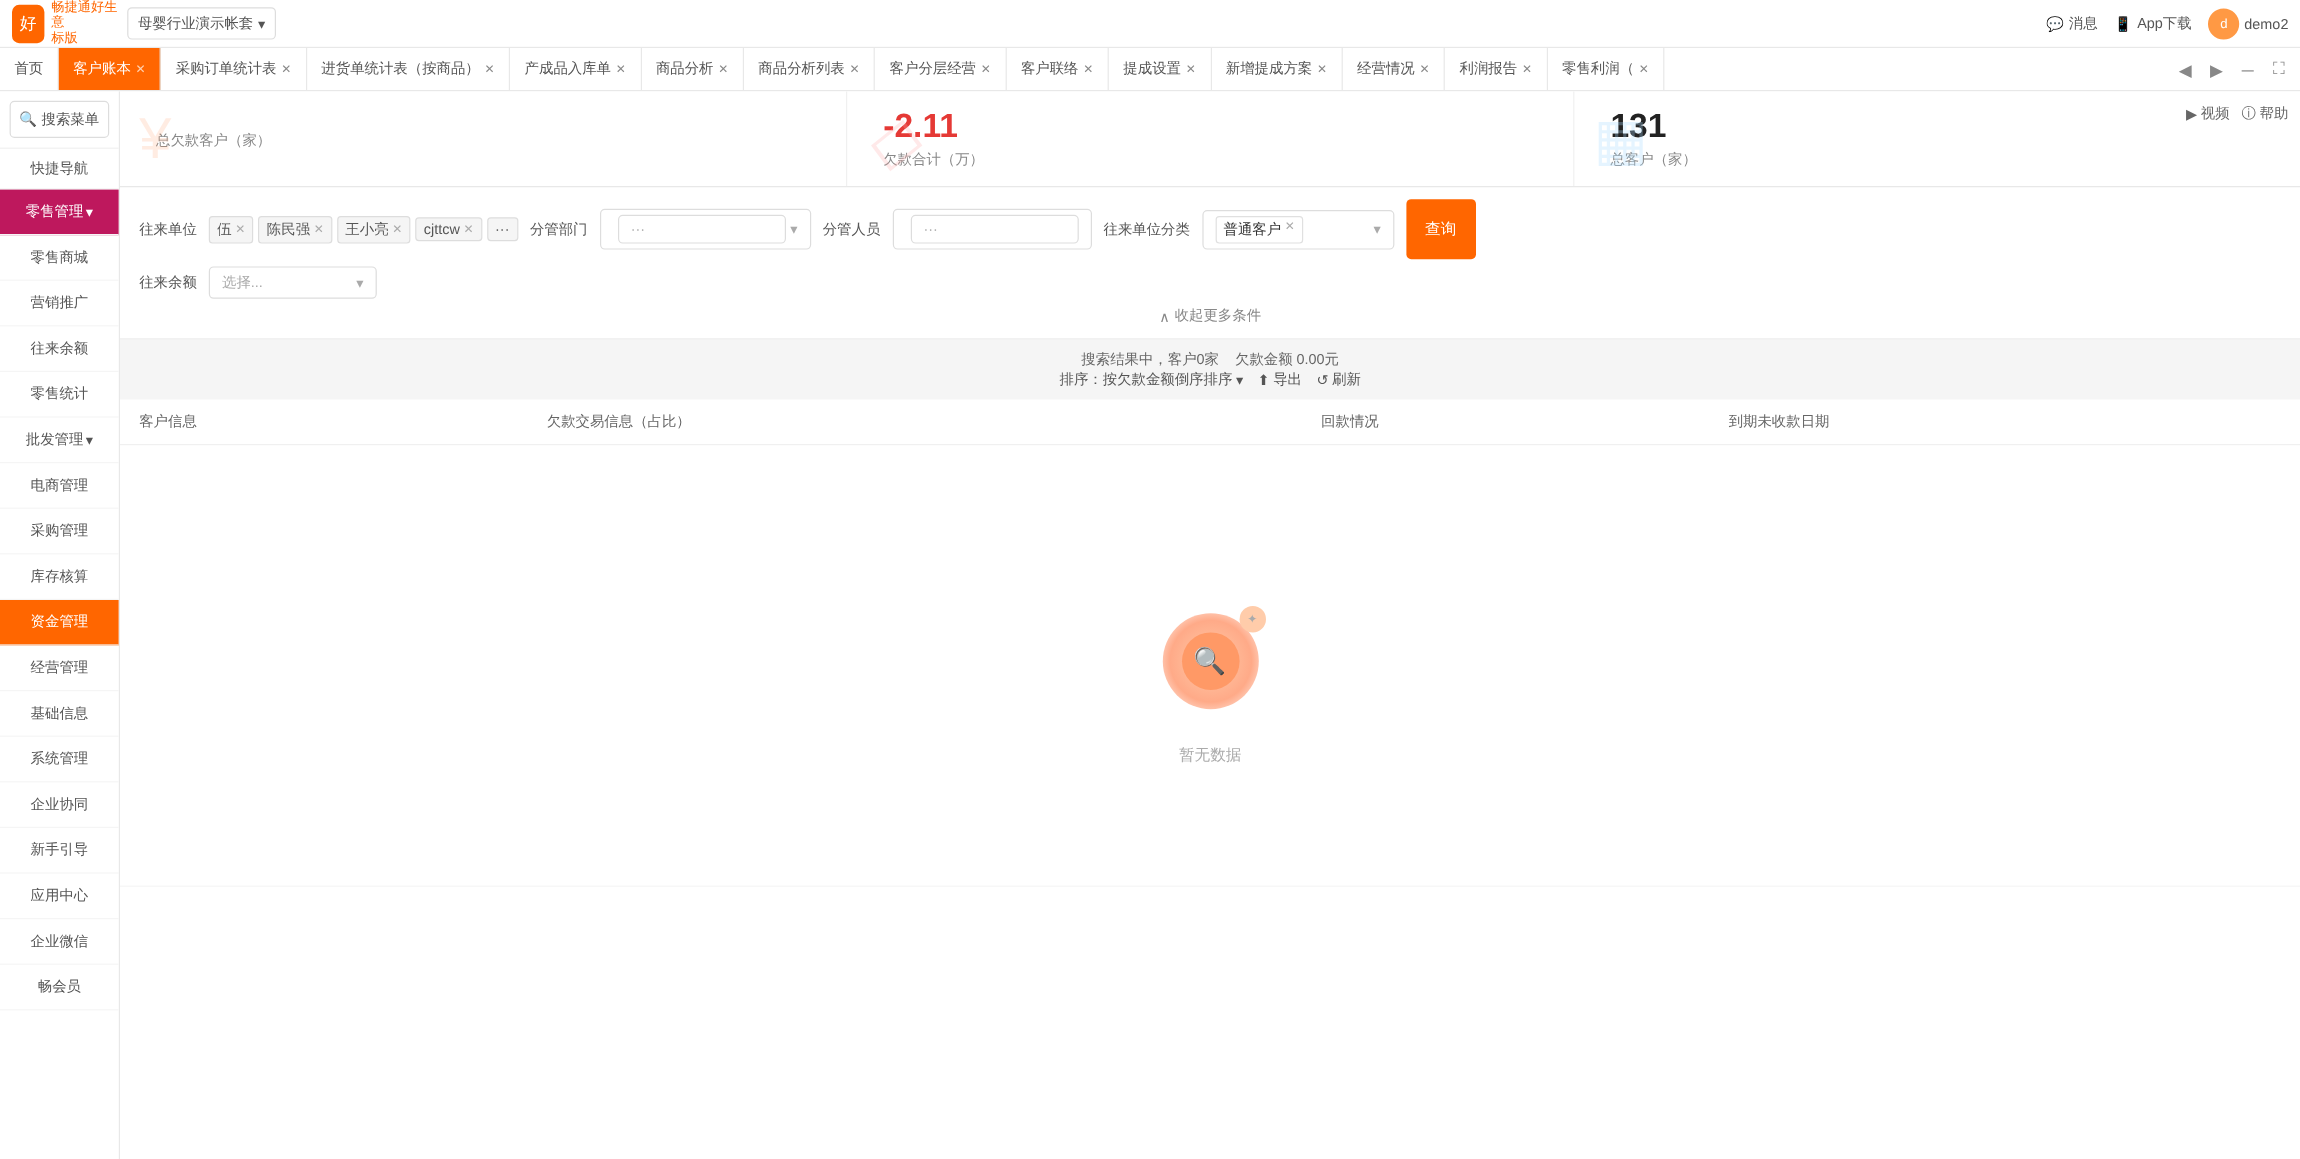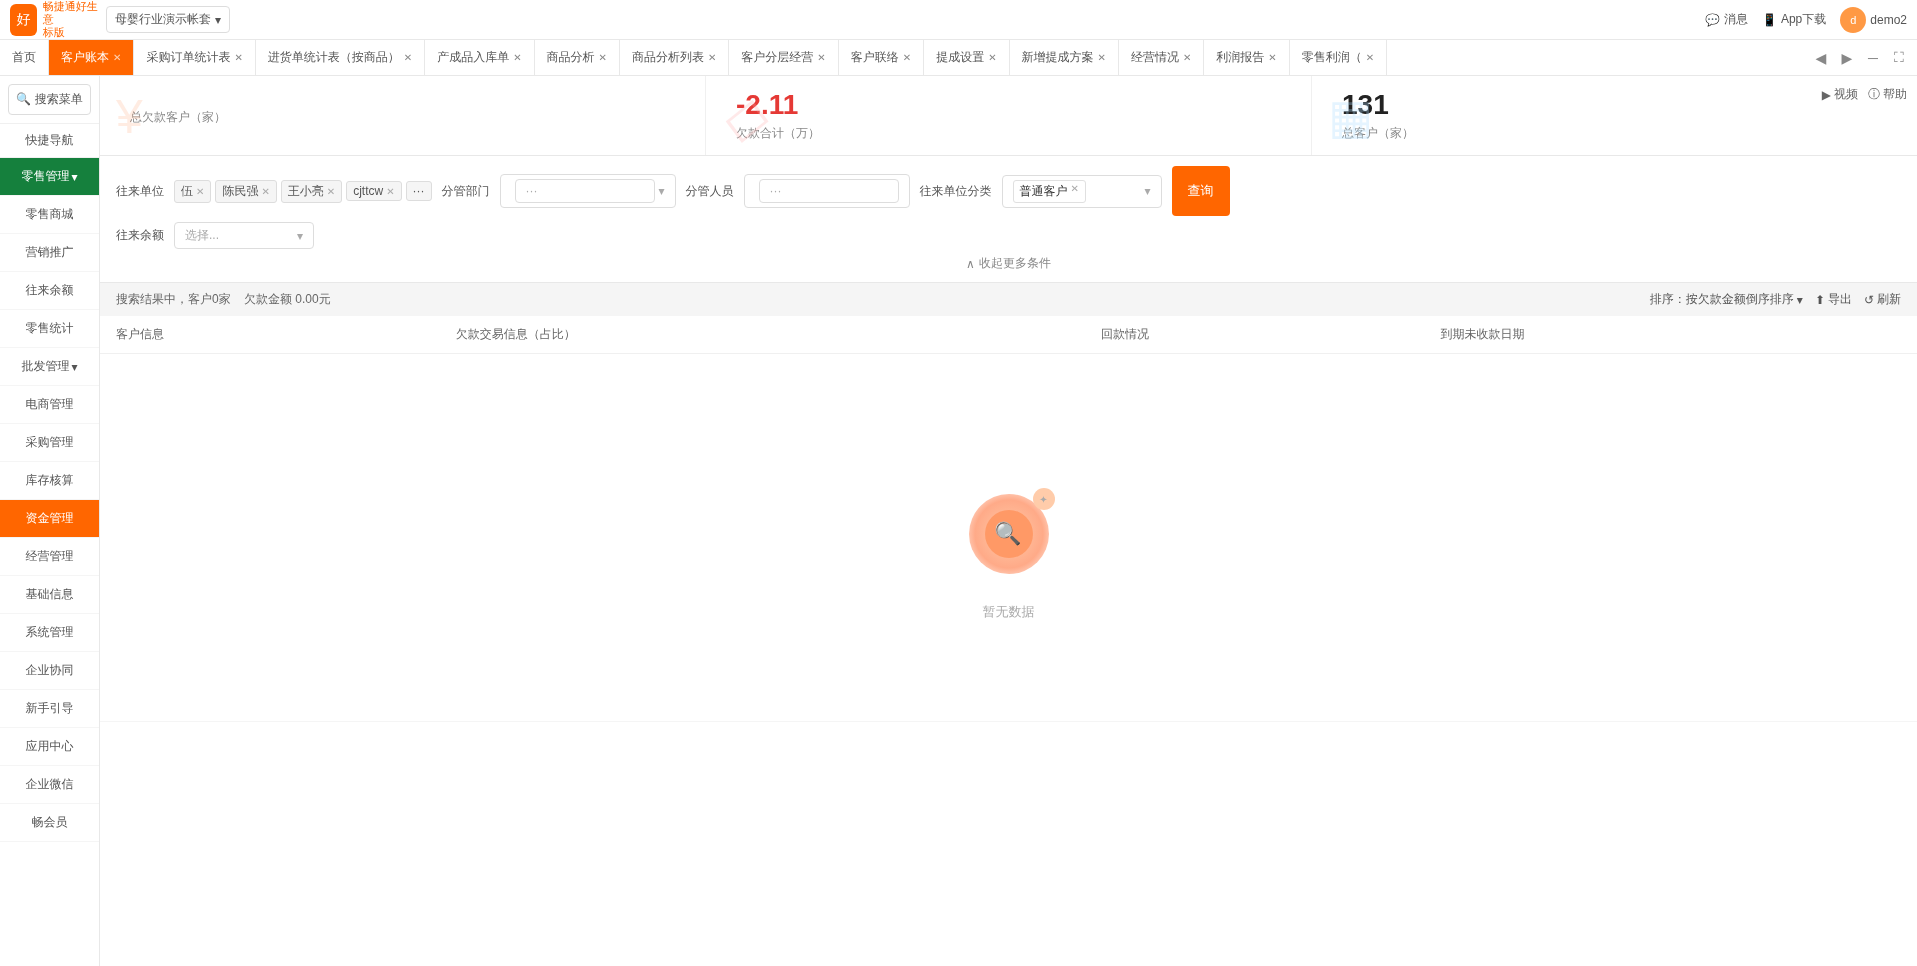--- a/index.html
+++ b/index.html
@@ -41,21 +41,21 @@
 
     
     .sidebar { width: 100px; background: #fff; border-right: 1px solid #e8e8e8; display: flex; flex-direction: column; flex-shrink: 0; overflow-y: auto; }
     .sidebar-search { padding: 8px; border-bottom: 1px solid #f0f0f0; }
     .sidebar-search-btn { width: 100%; padding: 6px 0; background: #fff; border: 1px solid #ddd; border-radius: 4px; font-size: 12px; color: #555; cursor: pointer; text-align: center; }
     .sidebar-nav-btn { padding: 8px; border-bottom: 1px solid #f0f0f0; text-align: center; font-size: 12px; color: #555; cursor: pointer; }
     .sidebar-item {
       padding: 10px 6px; text-align: center; font-size: 12px; color: #555;
       cursor: pointer; border-bottom: 1px solid #f5f5f5;
     }
-    .sidebar-item.active { background: #15803d; color: #fff; text-align: right; }
+    .sidebar-item.active { background: #be185d; color: #fff; text-align: right; }
     .sidebar-item.has-arrow { display: flex; align-items: center; justify-content: center; gap: 2px; }
 
     
     .content { flex: 1; display: flex; flex-direction: column; overflow: hidden; background: #f5f5f5; }
 
     
     .stats-bar { display: flex; background: #fff; border-bottom: 1px solid #e8e8e8; position: relative; flex-shrink: 0; height: 80px; }
     .stat-item { flex: 1; display: flex; flex-direction: column; justify-content: center; padding: 10px 30px; border-right: 1px solid #f0f0f0; position: relative; }
     .stat-item:last-child { border-right: none; }
     .stat-value { font-size: 28px; font-weight: bold; }
@@ -75,21 +75,21 @@
     .filter-tag .tag-x { cursor: pointer; color: #aaa; font-size: 10px; }
     .filter-select { display: flex; align-items: center; gap: 4px; border: 1px solid #ddd; border-radius: 4px; padding: 4px 10px; font-size: 12px; color: #555; cursor: pointer; min-width: 140px; }
     .filter-select .arrow { margin-left: auto; color: #aaa; }
     .filter-input { display: flex; align-items: center; border: 1px solid #ddd; border-radius: 4px; padding: 4px 10px; font-size: 12px; color: #aaa; min-width: 140px; cursor: pointer; }
     .query-btn { background: #ff6600; color: #fff; border: none; border-radius: 4px; padding: 16px 16px; font-size: 13px; cursor: pointer; }
     .collapse-btn { display: flex; align-items: center; gap: 4px; color: #888; font-size: 12px; cursor: pointer; justify-content: center; }
     .tag-chip { display: flex; align-items: flex-start; gap: 3px; background: #fff; border: 1px solid #e0e0e0; border-radius: 3px; padding: 2px 6px; font-size: 12px; color: #333; }
     .tag-chip .chip-x { cursor: pointer; color: #aaa; font-size: 10px; }
 
     
-    .results-bar { display: flex; align-items: center; justify-content: space-between; padding: 8px 16px; background: #f5f5f5; font-size: 12px; color: #666; flex-shrink: 0; }
+    .results-bar { display: flex; align-items: center; justify-content: space-between; padding: 8px 16px; background: #f5f5f5; font-size: 12px; color: #666; flex-shrink: 0; flex-direction: column; }
     .results-actions { display: flex; align-items: center; gap: 12px; }
     .results-action-btn { display: flex; align-items: center; gap: 3px; cursor: pointer; color: #555; }
     .sort-select { display: flex; align-items: center; gap: 3px; color: #555; cursor: pointer; }
 
     
     .table-wrap { flex: 1; overflow-y: auto; background: #fff; margin: 0; }
     .data-table { width: 100%; border-collapse: collapse; }
     .data-table th { padding: 10px 16px; text-align: left; font-size: 12px; color: #666; font-weight: normal; border-bottom: 1px solid #f0f0f0; background: #fff; white-space: nowrap; }
     .data-table td { padding: 10px 16px; font-size: 12px; color: #333; border-bottom: 1px solid #f5f5f5; }
     .empty-state { display: flex; flex-direction: column; align-items: center; justify-content: center; padding: 80px 0; color: #aaa; font-size: 13px; }

